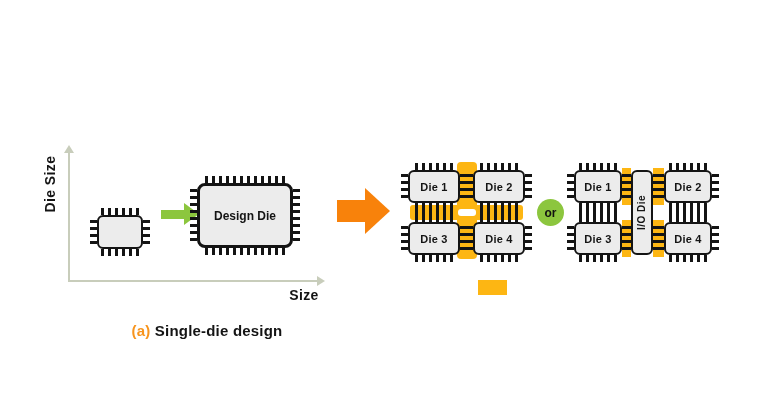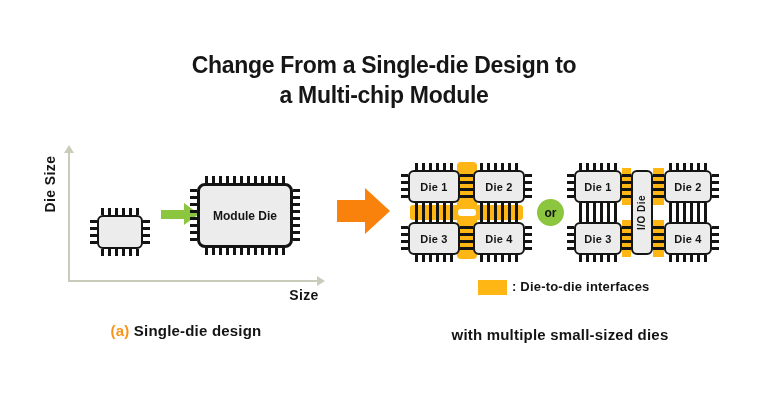--- a/index.html
+++ b/index.html
@@ -57,33 +57,29 @@
   .or-circle{position:absolute;left:537px;top:199px;width:27px;height:27px;border-radius:50%;
              background:var(--green);display:flex;align-items:center;justify-content:center;
              font-size:12px;font-weight:bold;color:#111;z-index:3;}
 
   
   .legend-swatch{position:absolute;left:478px;top:280px;width:29px;height:15px;background:var(--amber);}
   .legend-label{position:absolute;left:512px;top:279px;font-size:13px;font-weight:bold;letter-spacing:0.2px;}
 
   
   .caption{position:absolute;text-align:center;font-size:15px;font-weight:bold;line-height:21px;letter-spacing:0.2px;}
-  .caption-a{left:66px;top:320px;width:240px;}
+  .caption-a{left:87px;top:320px;width:240px;}
   .caption-b{left:410px;top:324px;width:300px;}
   .marker{color:var(--marker-orange);}
 </style>
 </head>
 <body>
 
 <div class="canvas">
 
-  <div class="title">
-    <div>Change From a Single-die Design to</div>
-    <div>a Multi-chip Module</div>
-  </div>
 
   <div class="ylabel">Die Size</div>
   <div class="axis" style="left:68px;top:153px;width:2px;height:129px;"></div>
   <div class="ah up" style="left:64px;top:145px;"></div>
   <div class="axis" style="left:68px;top:280px;width:250px;height:2px;"></div>
   <div class="ah right" style="left:317px;top:276px;"></div>
   <div class="xlabel">Size</div>
 
   <div class="chip" style="left:97px;top:215px;width:46px;height:34px;">
     <div class="pin pv" style="left:4px;top:-7px;width:38px;height:7px;"></div>
@@ -95,21 +91,21 @@
 
   <div class="garrow-shaft"></div>
   <div class="garrow-head"></div>
 
   <div class="chip big" style="left:197px;top:183px;width:96px;height:65px;">
     <div class="pin pv" style="left:8px;top:-7px;width:80px;height:7px;"></div>
     <div class="pin pv" style="left:8px;top:65px;width:80px;height:7px;"></div>
     <div class="pin ph" style="left:-7px;top:6px;width:7px;height:52px;"></div>
     <div class="pin ph" style="left:96px;top:6px;width:7px;height:52px;"></div>
     <div class="body">
-      <span>Module Die</span>
+      <span>Design Die</span>
     </div>
   </div>
 
   <div class="oarrow-shaft"></div>
   <div class="oarrow-head"></div>
 
   <div class="amber" style="left:457px;top:162px;width:20px;height:97px;border-radius:4px;"></div>
   <div class="amber" style="left:410px;top:205px;width:113px;height:15px;border-radius:3px;"></div>
   <div class="dash"></div>
 
@@ -203,23 +199,21 @@
         <span>Die 4</span>
       </div>
   </div>
   <div class="chip io" style="left:631px;top:170px;width:22px;height:85px;">
     <div class="body">
         <span>I/O Die</span>
       </div>
   </div>
 
   <div class="legend-swatch"></div>
-  <div class="legend-label">: Die-to-die interfaces</div>
 
   <div class="caption caption-a">
     <span class="marker">(a)</span>
     <span>Single-die design</span>
   </div>
   <div class="caption caption-b">
-    <div>with multiple small-sized dies</div>
   </div>
 
 </div>
 
 </body></html>

